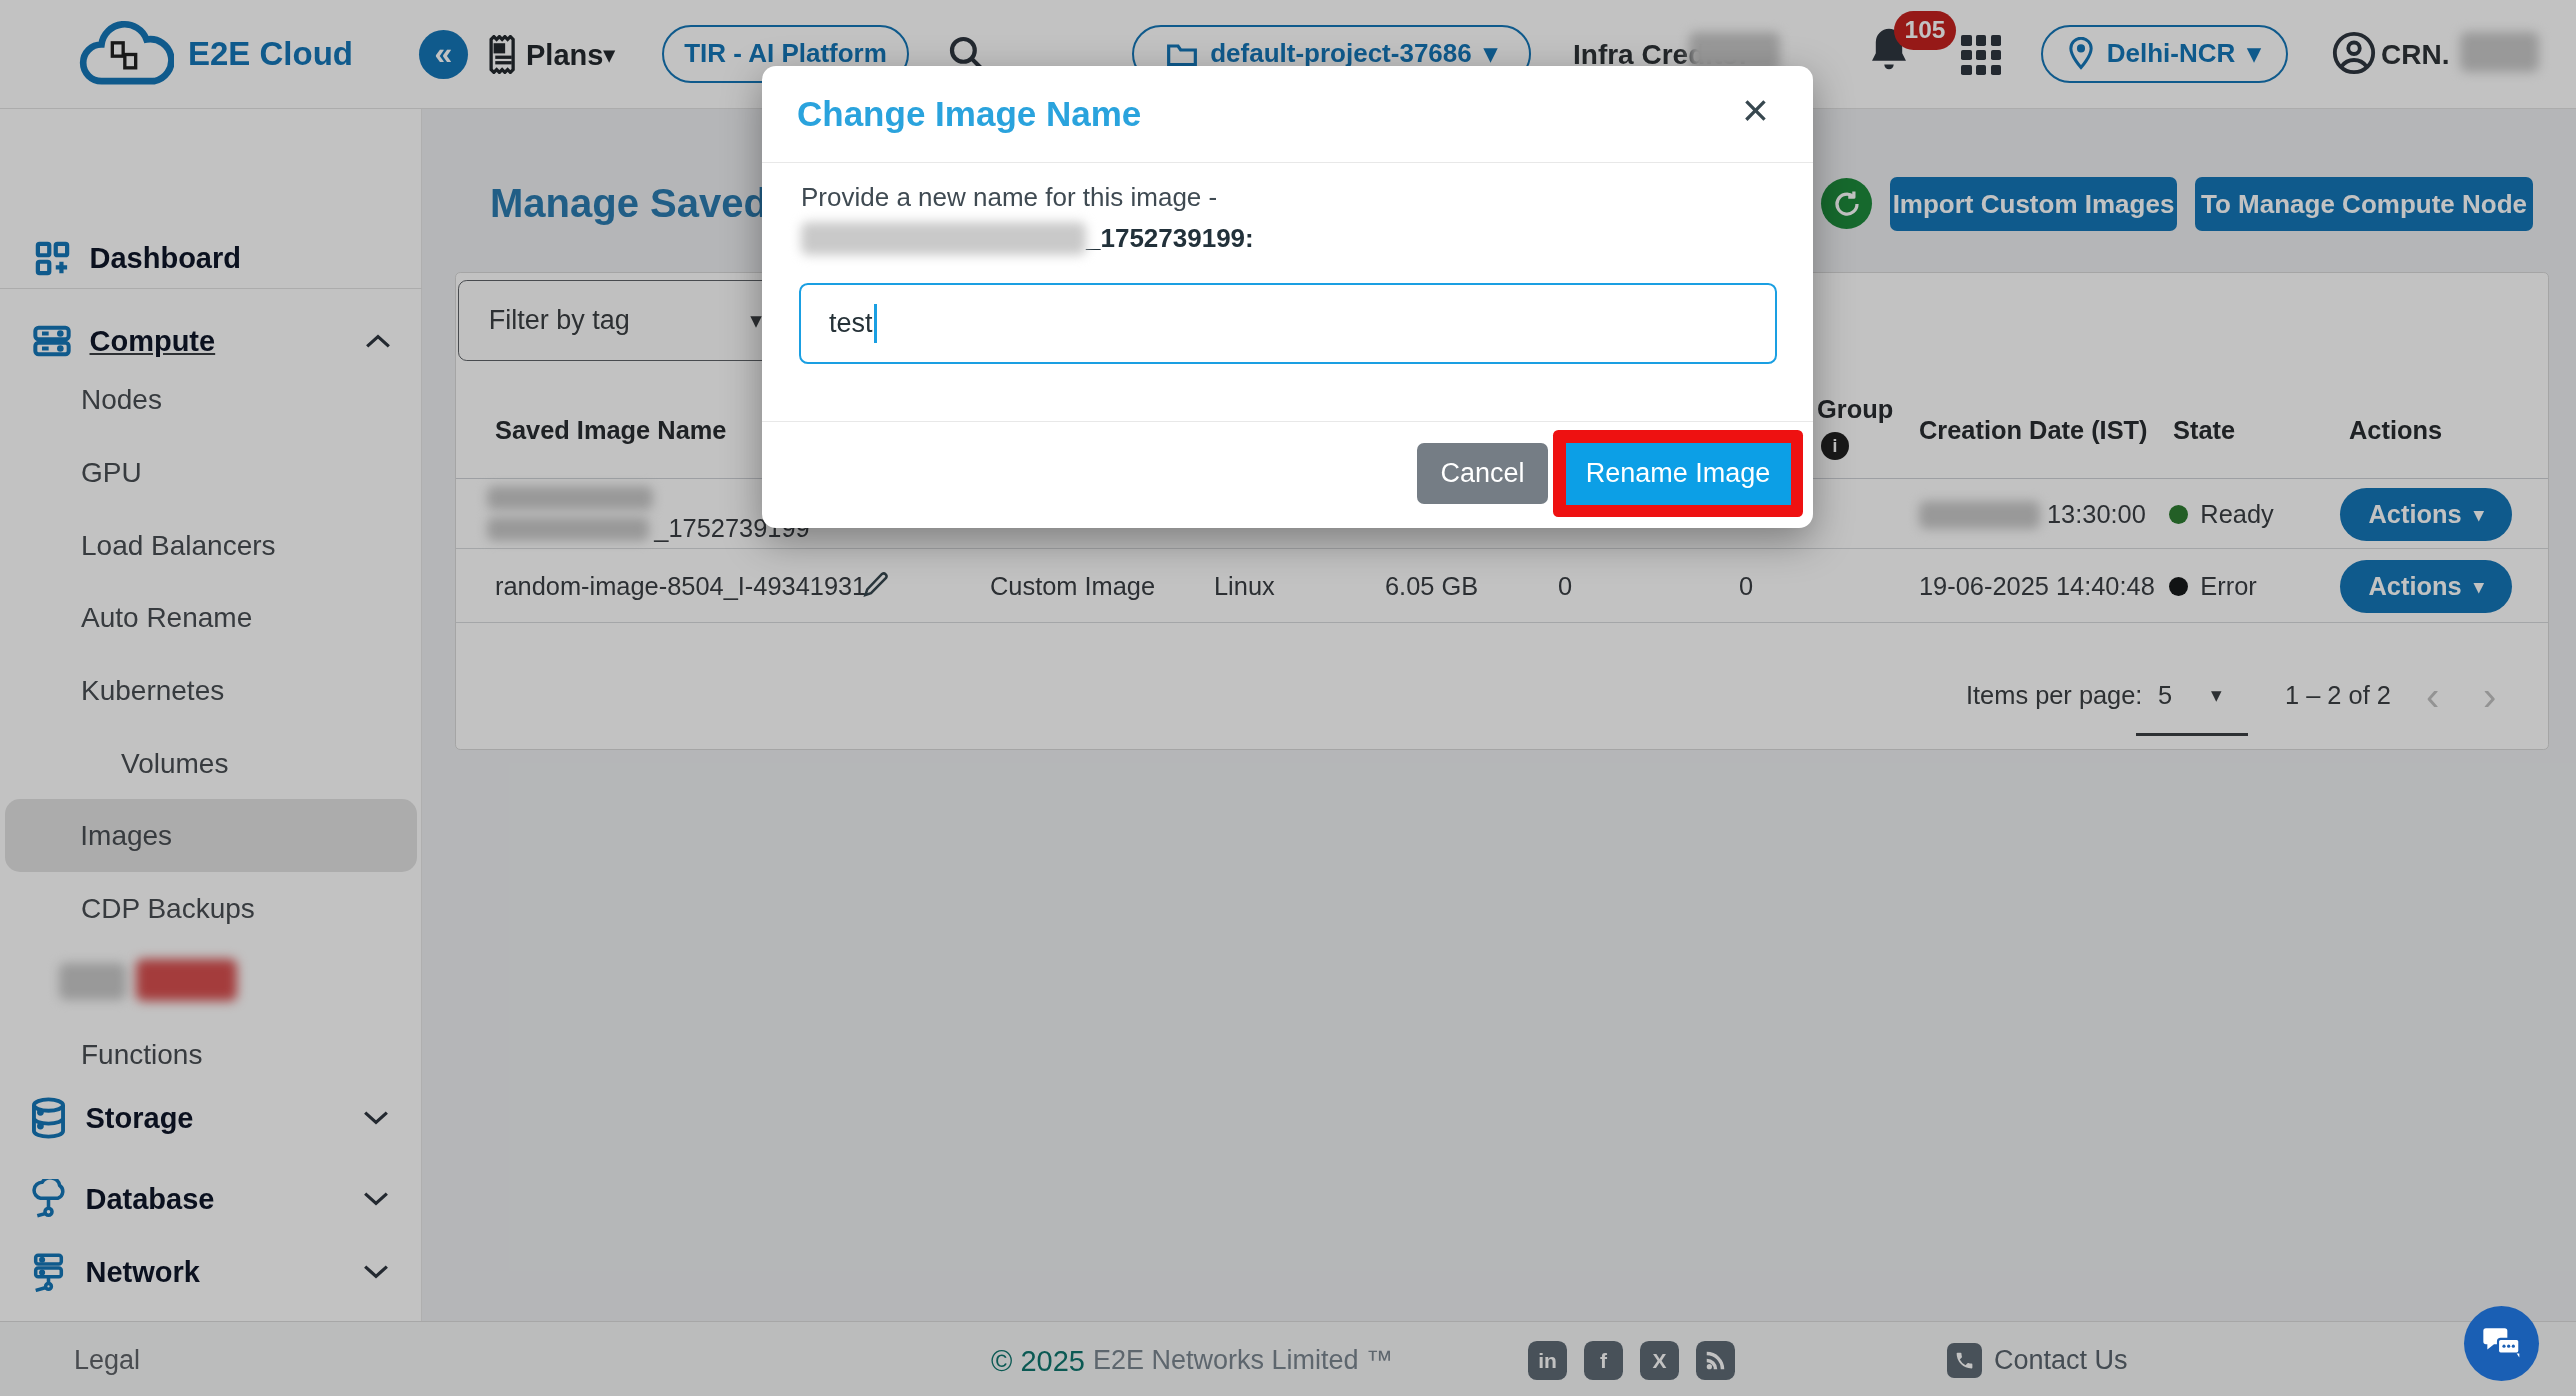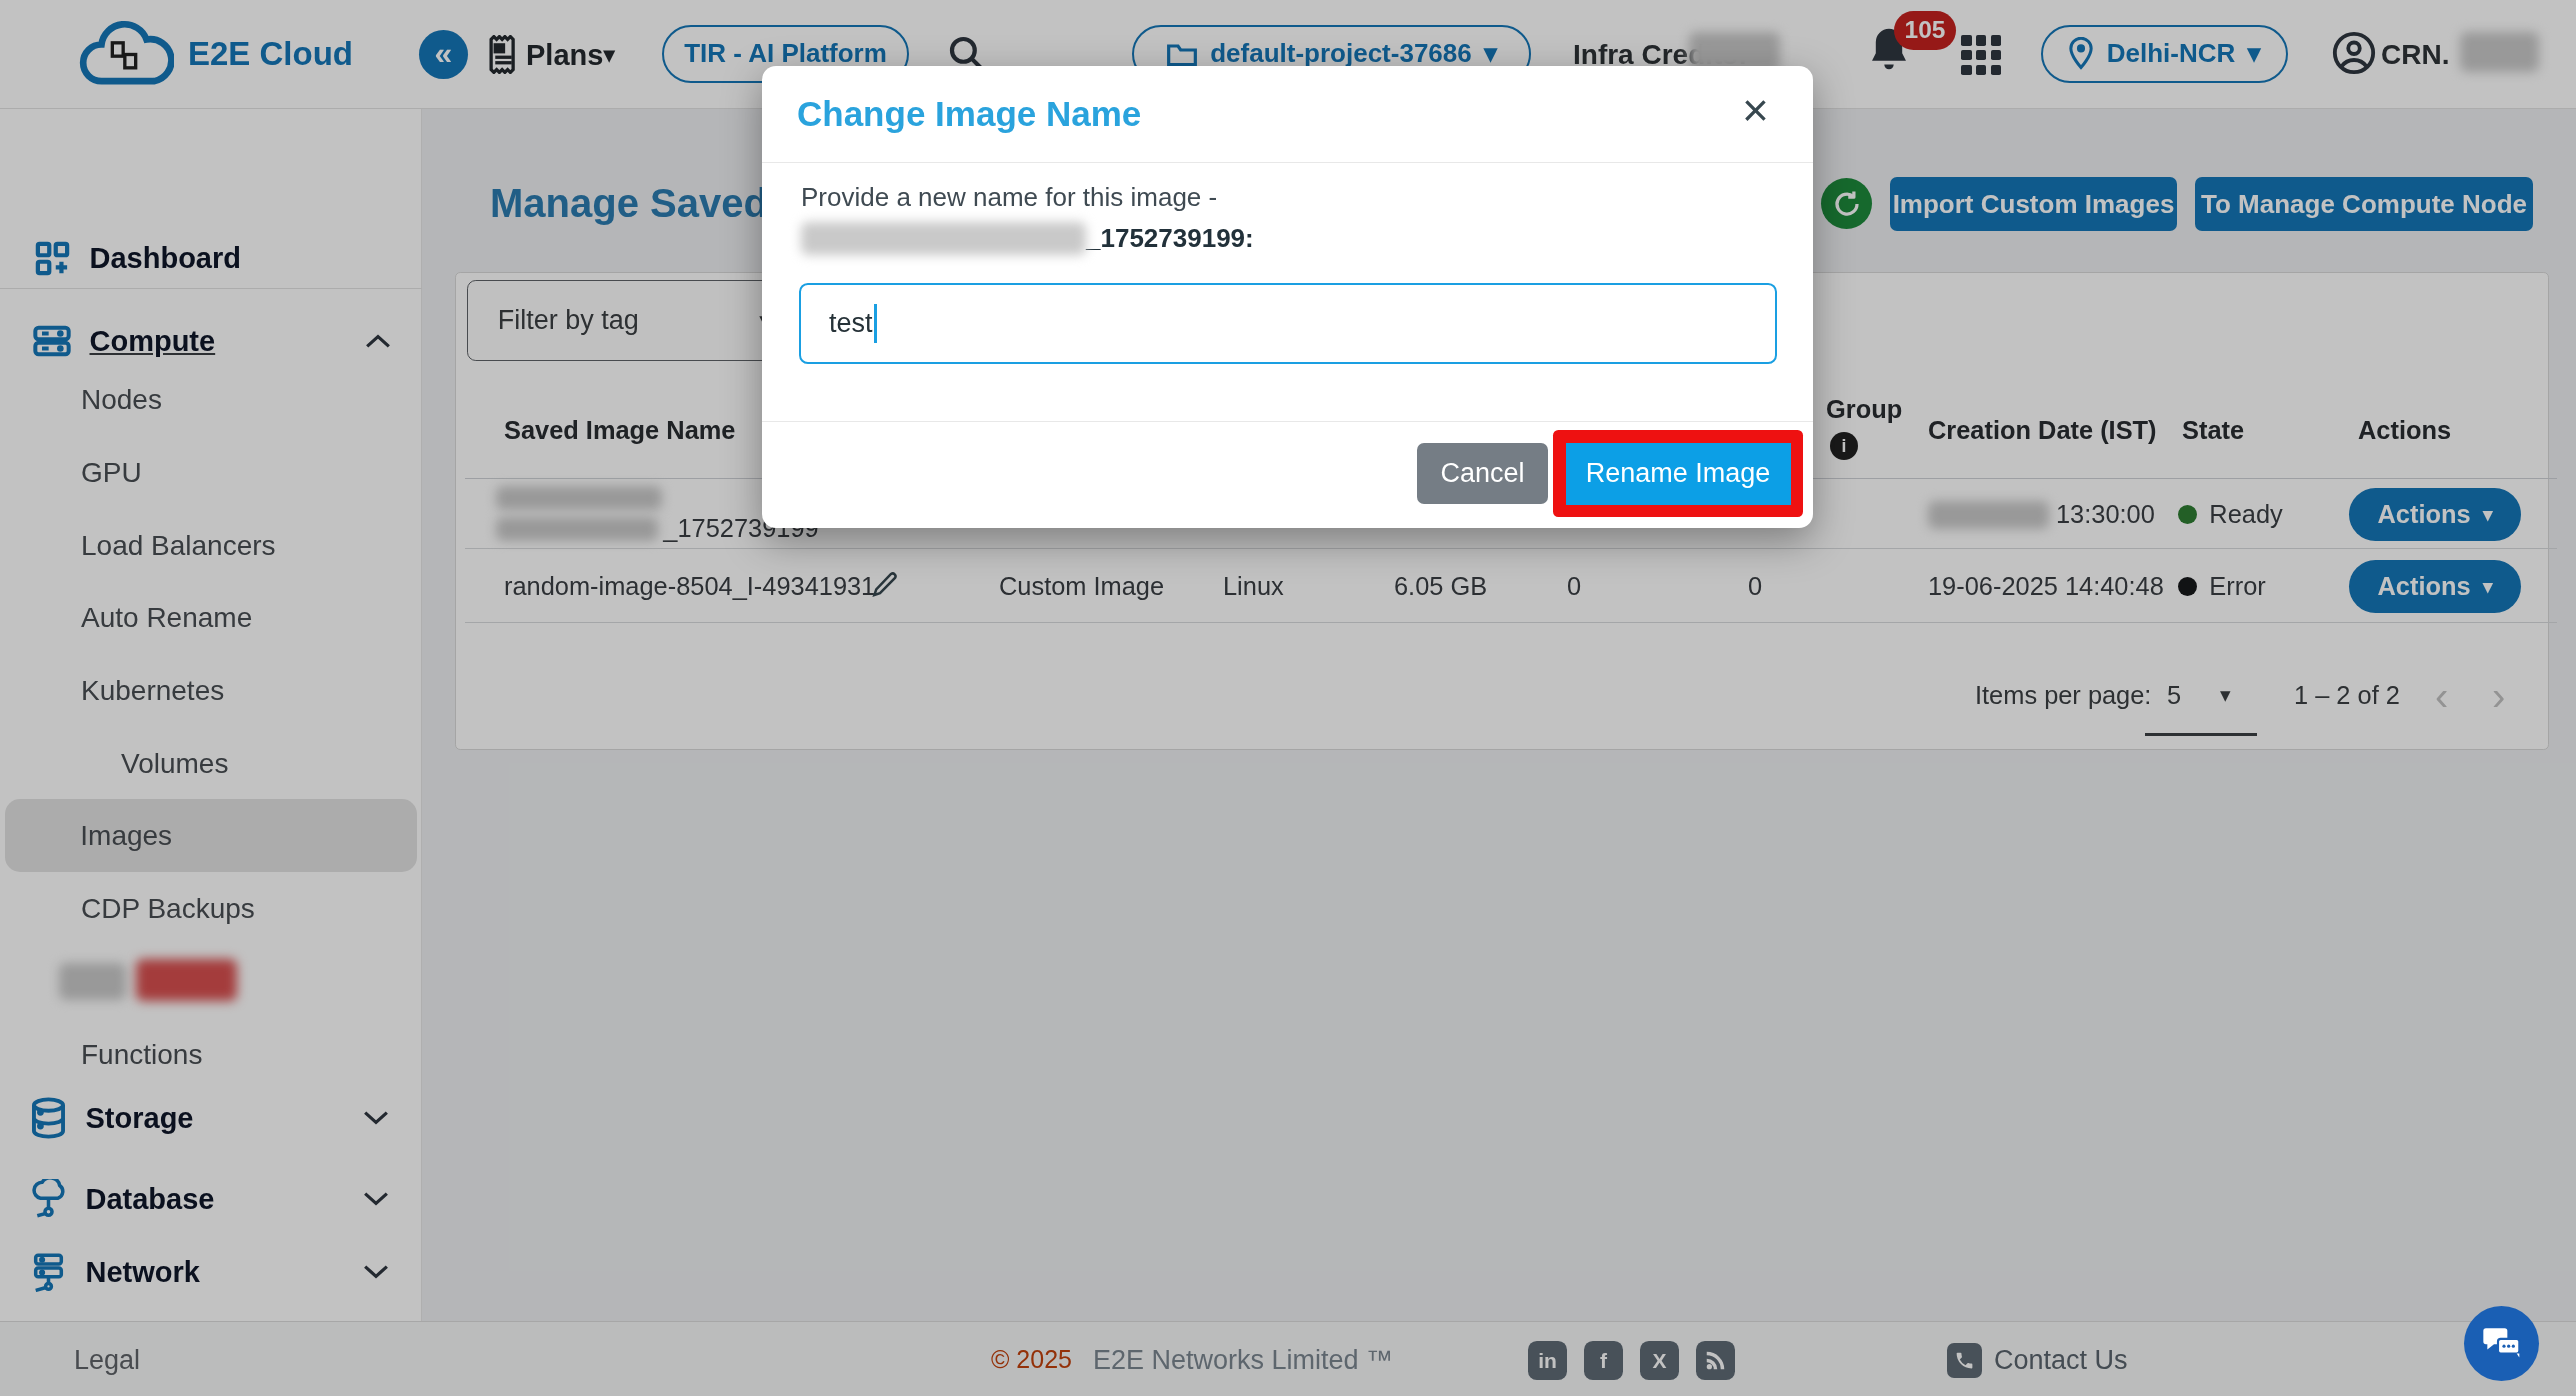--- a/index.html
+++ b/index.html
@@ -49,21 +49,21 @@
 
   
   .content { position:absolute; left:422px; top:109px; width:2154px; height:1213px; background:#eef0f2; }
   .page-title { position:absolute; left:68px; top:72px; font-size:40px; font-weight:bold; color:#2c7cb0; }
   .refresh-btn { position:absolute; left:1399px; top:69px; width:51px; height:51px; border-radius:50%; background:#1d8a3c; display:flex; align-items:center; justify-content:center; }
   .blue-btn { position:absolute; top:68px; height:54px; background:#1577b8; color:#fff; border-radius:7px; font-size:26px; font-weight:bold; display:flex; align-items:center; justify-content:center; }
   .import-btn { left:1468px; width:287px; }
   .manage-btn { left:1773px; width:338px; }
 
   .card { position:absolute; left:33px; top:163px; width:2094px; height:478px; background:#fff; border:0.9px solid #d9d9d9; border-radius:5.3px; }
-  .card > * { position:absolute;margin-left:9px; }
+  .card > * { position:absolute; }
   .filter-select { left:1.8px; top:7px; width:324px; height:81px; border:1.8px solid #5f6368; border-radius:8.8px; display:flex; align-items:center; background:#fdfdfd; }
   .filter-label { margin-left:30px; font-size:27px; color:#3c4043; flex:1; }
   .filter-caret { margin-right:19px; font-size:23px; color:#3c4043; }
 
   .thead { left:0; top:110px; width:2092px; height:96px; border-bottom:0.9px solid #cfd2d6; }
   .th { position:absolute; font-size:25.4px; font-weight:bold; color:#292d31; top:33px; }
   .th-name { left:39px; }
   .th-group { left:1361px; top:12.3px; }
   .info-dot { position:absolute; left:1365px; top:49px; width:28px; height:28px; border-radius:50%; background:#222; color:#fff; font-size:17.5px; font-weight:bold; display:flex; align-items:center; justify-content:center; font-style:normal; }
   .th-date { left:1463px; }
@@ -86,21 +86,21 @@
   .pag-caret { left:1755px; top:60px; font-size:21px; }
   .pag-underline { left:1680px; top:110px; width:112px; height:2.6px; background:#3c4043; }
   .pag-range { left:1829px; top:58px; }
   .pag-prev { left:1970px; top:51px; font-size:40px; color:#c2c2c2; }
   .pag-next { left:2027px; top:51px; font-size:40px; color:#c2c2c2; }
 
   
   .footer { position:absolute; left:0; top:1321px; width:2576px; height:75px; background:#f6f7f8; border-top:0.9px solid #dcdcdc; z-index:12; }
   .footer > * { position:absolute; }
   .legal { left:74px; top:23px; font-size:27px; color:#5f6368; }
-  .copy { left:991px; top:23px; font-size:25px; color:#c2410c; }
+  .copy { left:991px; top:23px; font-size:29px; color:#0f766e; }
   .company { left:1093px; top:23px; font-size:27px; color:#7b8690; }
   .soc { top:19px; width:39px; height:39px; border-radius:8.8px; background:#5f6b76; color:#fff; font-size:21px; font-weight:bold; display:flex; align-items:center; justify-content:center; }
   .soc-in { left:1528px; } .soc-fb { left:1584px; } .soc-x { left:1640px; } .soc-rss { left:1696px; }
   .contact-icon { left:1947px; top:21px; width:35px; height:35px; border-radius:7px; background:#5f6b76; display:flex; align-items:center; justify-content:center; }
   .contact-label { left:1994px; top:23px; font-size:27px; color:#5a646d; }
 
   
   .backdrop { position:absolute; inset:0; background:rgba(0,0,0,0.24); z-index:50; }
   .chat-fab { position:absolute; left:2464px; top:1306px; width:75px; height:75px; border-radius:50%; background:#1a5fb4; z-index:60; display:flex; align-items:center; justify-content:center; }
 

